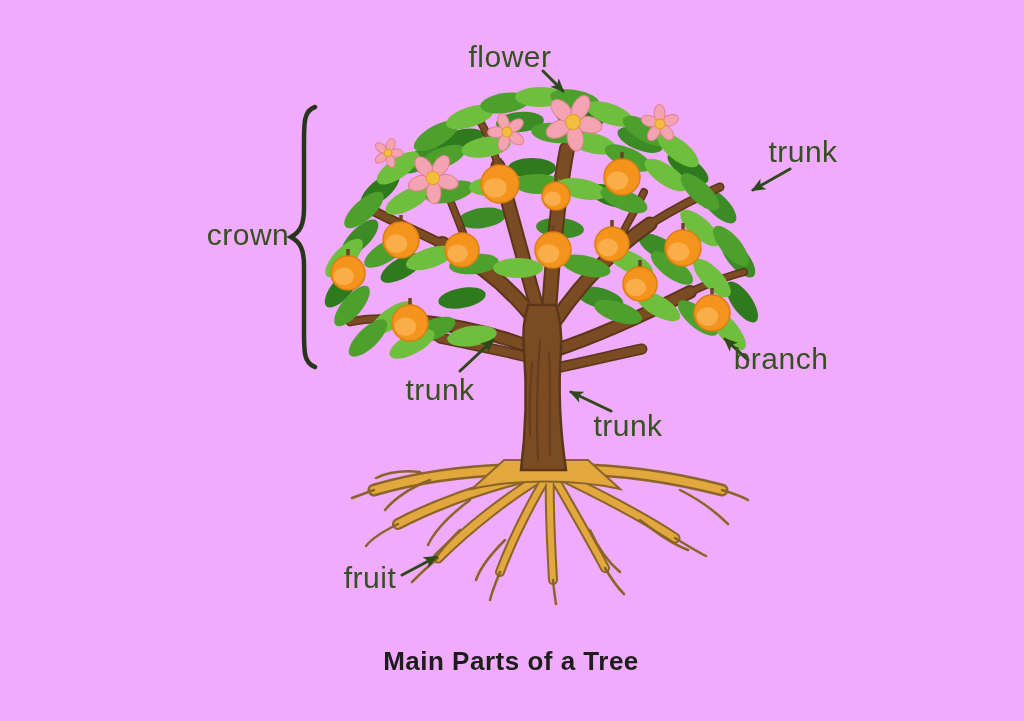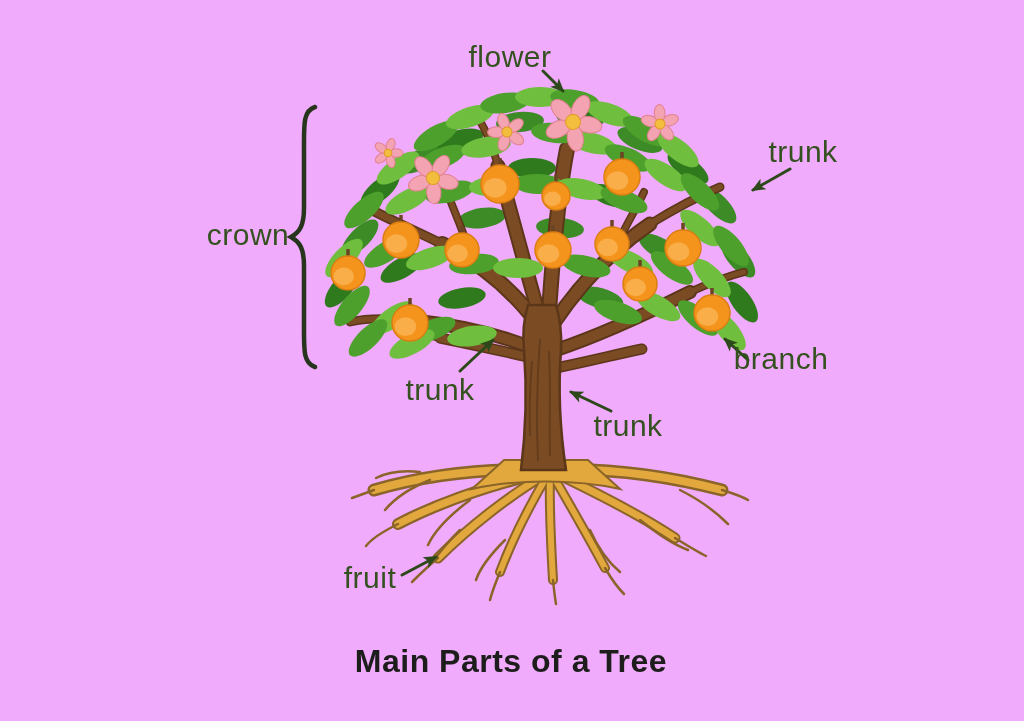--- a/index.html
+++ b/index.html
@@ -12,21 +12,21 @@
     color:#34511f;
     font-size:30px;
     letter-spacing:.5px;
     white-space:nowrap;
     line-height:1;
   }
   .title{
     position:absolute;
     transform:translate(-50%,-50%);
     color:#1d1d1b;
-    font-size:32px;
+    font-size:26px;
     font-weight:700;
     letter-spacing:.5px;
     white-space:nowrap;
     line-height:1;
   }
 </style>
 </head>
 <body>
 
 <div class="stage">

